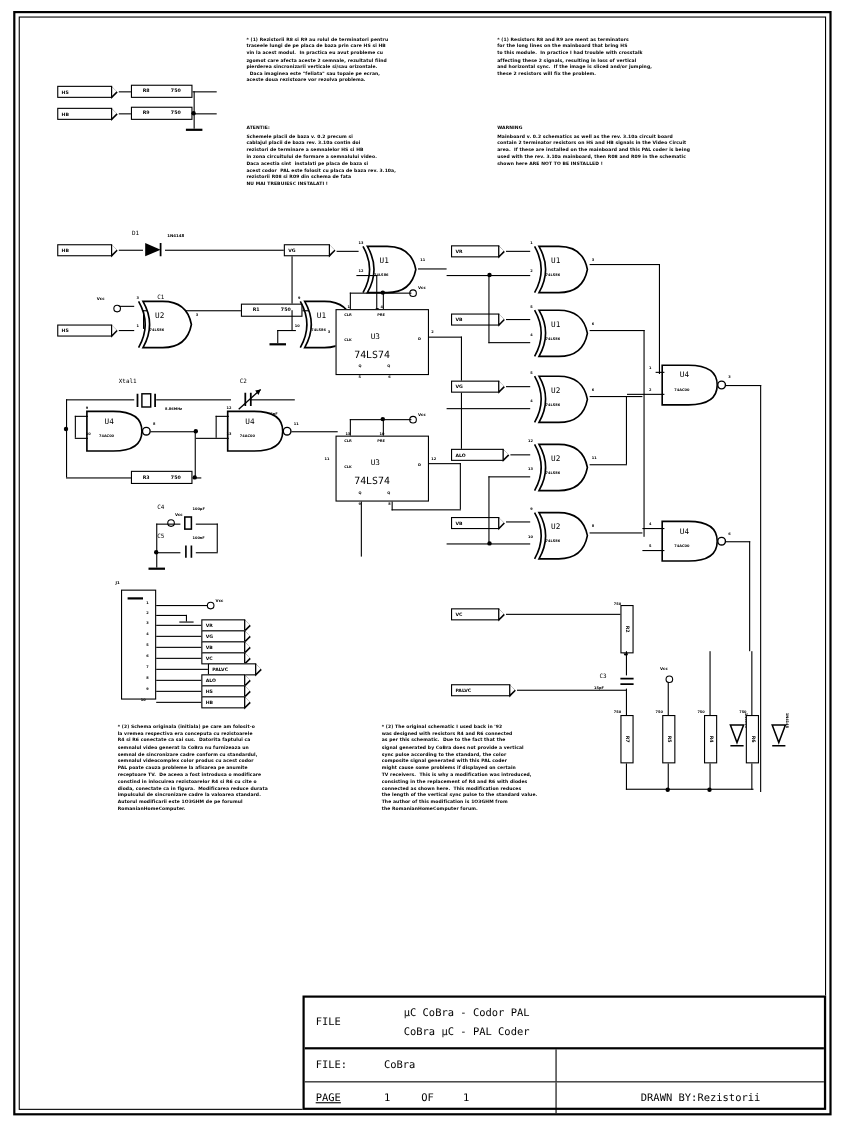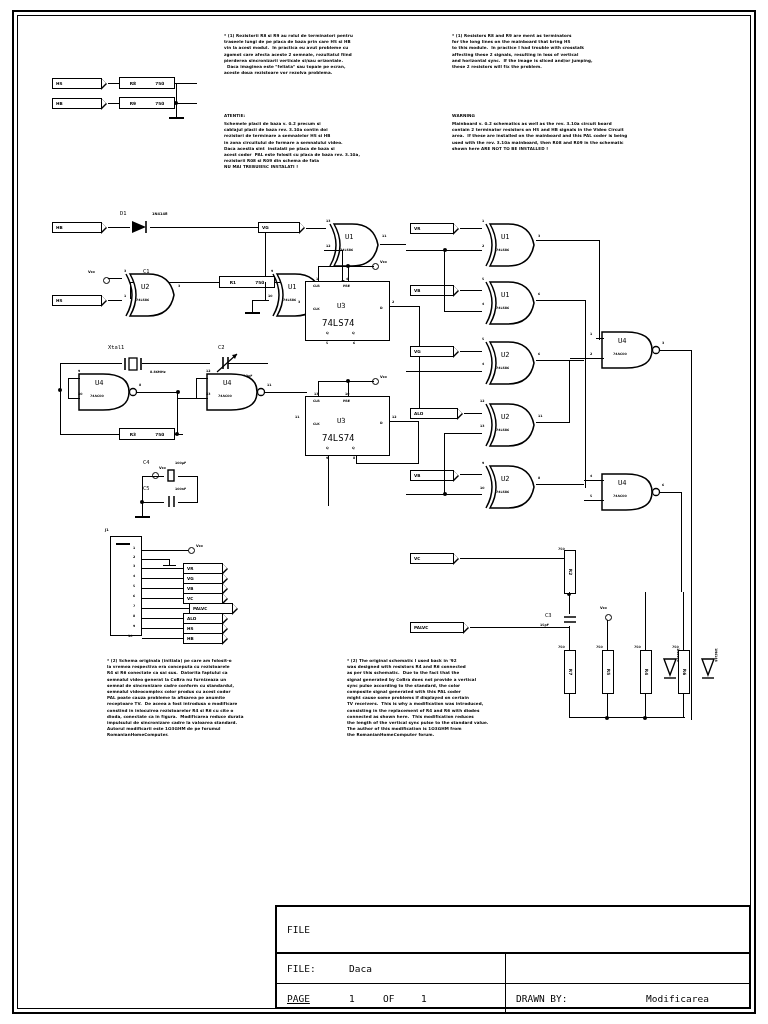--- a/index.html
+++ b/index.html
@@ -594,34 +594,38 @@
     <polygon points="3,4 15,4 9,20" fill="none" stroke="#000" stroke-width="1.4"></polygon>
     <line x1="3" y1="23" x2="15" y2="23" stroke="#000" stroke-width="1.4"></line>
   </svg>
   <span class="lbl xs" style="left:718px;top:648px;transform:rotate(90deg);transform-origin:left top;">1N4148</span>
 
   <div class="wire wh" style="left:569px;top:717px;width:116px;"></div>
 
   <div class="tbl">
     <div class="titlerow">
       <div class="tcell" style="padding-left:0;width:80px;">FILE</div>
+      <div class="tw">
+        <span>µC CoBra - Codor PAL</span>
+        <span>CoBra µC - PAL Coder</span>
+      </div>
     </div>
     <div class="r2">
       <div class="tcell sep" style="width:218px;">
         <span style="width:62px;">FILE:</span>
-        <span>Daca</span>
+        <span>CoBra</span>
       </div>
     </div>
     <div class="r3">
       <div class="tcell sep" style="width:218px;">
         <span style="width:62px;text-decoration:underline;">PAGE</span>
         <span style="width:34px;">1</span>
         <span style="width:38px;">OF</span>
         <span>1</span>
       </div>
       <div class="tcell" style="flex:1;">
-        <span style="width:130px;">DRAWN BY:</span>
-        <span>Modificarea</span>
+        <span style="width:118px;text-align:right;">DRAWN BY:</span>
+        <span>Rezistorii</span>
       </div>
     </div>
   </div>
 
 </div>
 
 </body></html>

